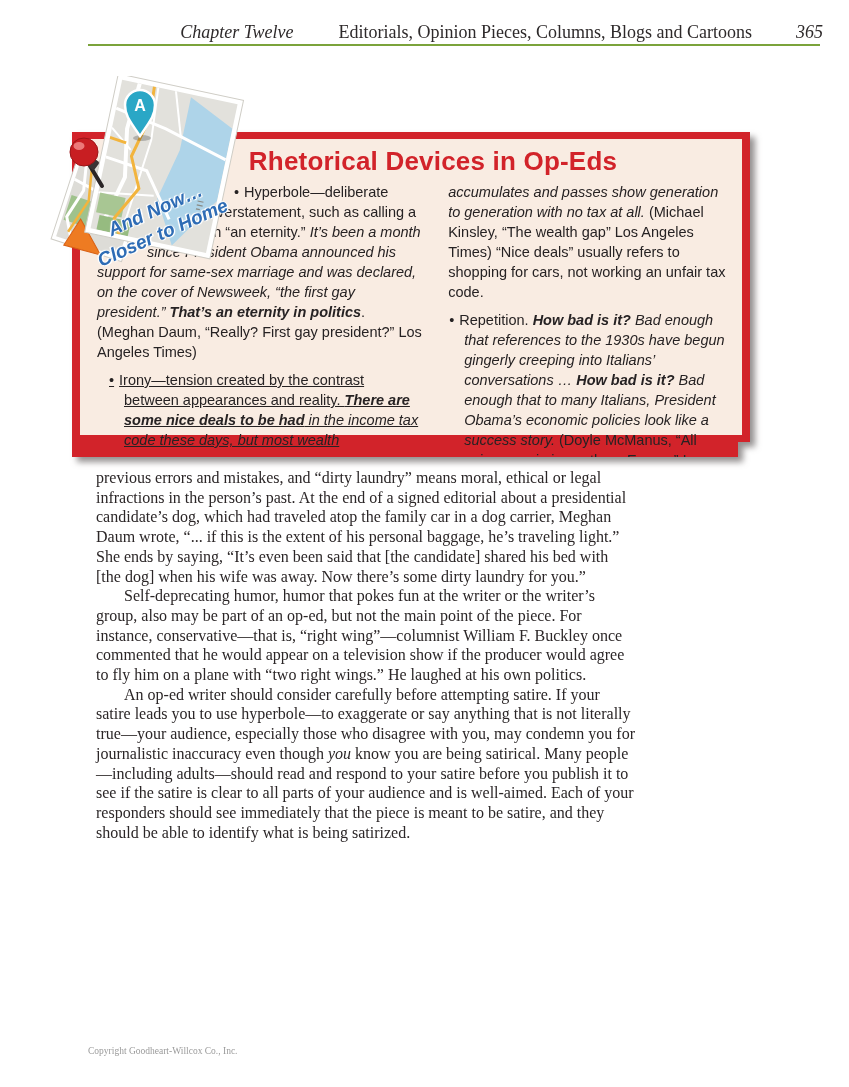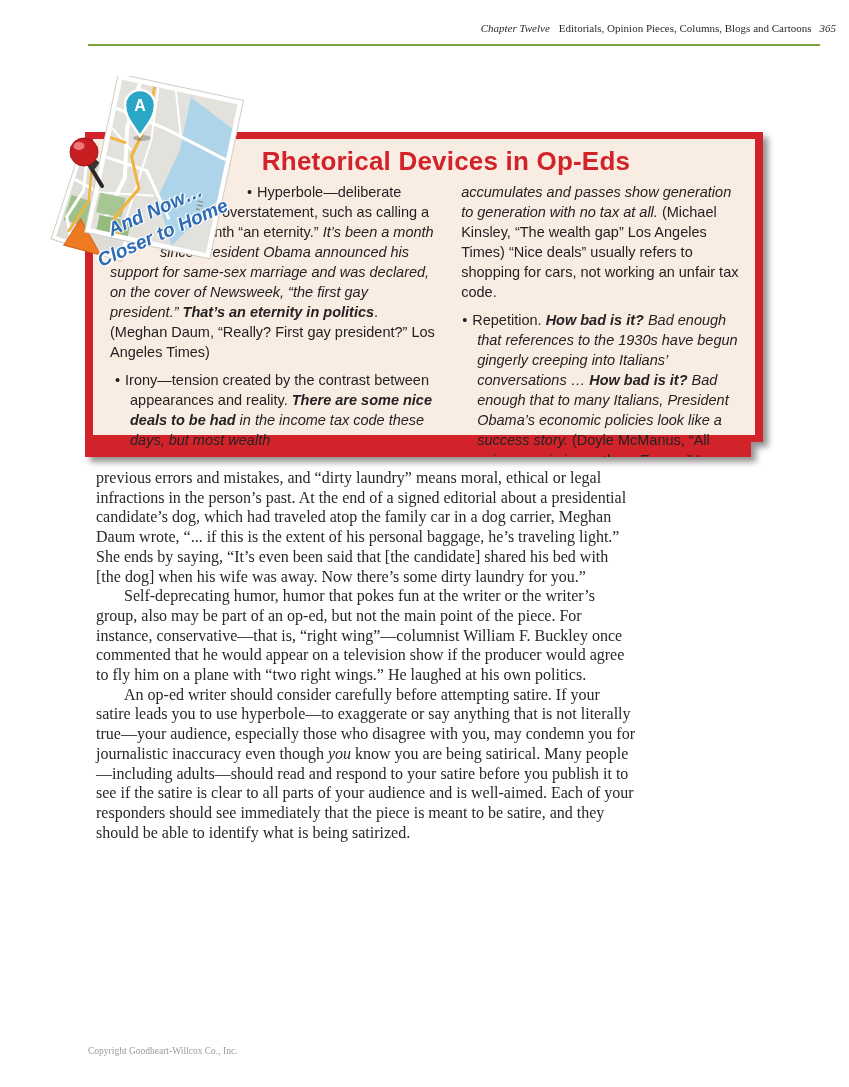--- a/index.html
+++ b/index.html
@@ -1,42 +1,42 @@
 <!DOCTYPE html>
 <html><head>
 <meta charset="utf-8">
 <style>
   html,body{margin:0;padding:0;background:#ffffff;}
   .page{position:relative;width:849px;height:1087px;background:#ffffff;overflow:hidden;
         font-family:"Liberation Serif",serif;color:#2b2627;}
 
   
-  .runhead{position:absolute;left:104px;top:22px;width:732px;display:flex;
-           justify-content:flex-end;align-items:baseline;font-size:11px;color:#2e2a2b;}
+  .runhead{position:absolute;left:91px;top:22px;width:732px;display:flex;
+           justify-content:flex-end;align-items:baseline;font-size:18px;color:#2e2a2b;gap:36px;}
   .runhead .chap{font-style:italic;margin-right:9px;}
   .runhead .pagenum{margin-left:8px;font-style:italic;}
   .headrule{position:absolute;left:88px;top:44px;width:732px;height:2px;background:#7ba33b;}
 
   
-  .boxwrap{position:absolute;left:85px;top:132px;width:678px;height:325px;
+  .boxwrap{position:absolute;left:72px;top:132px;width:678px;height:325px;
            filter:drop-shadow(5px 5px 3px rgba(60,52,52,.55));z-index:1;}
   .redframe{width:100%;height:100%;background:#d2232a;
             clip-path:polygon(0 0,100% 0,100% calc(100% - 15px),calc(100% - 12px) calc(100% - 15px),calc(100% - 12px) 100%,0 100%);}
   .cream{position:absolute;left:8px;top:7px;right:8px;bottom:22px;background:#f9ece2;}
   .boxtitle{margin:0;padding:7px 0 0 44px;text-align:center;
             font-family:"Liberation Sans",sans-serif;font-weight:bold;
             font-size:26px;letter-spacing:.2px;color:#d2232a;}
   .cols{display:flex;margin-top:5px;padding:0 10px 0 17px;
         font-family:"Liberation Sans",sans-serif;font-size:14.5px;line-height:20px;color:#262223;}
   .col-left{width:330px;margin-right:26px;}
   .col-right{width:288px;}
   .stair{float:left;clear:left;height:20px;}
   .s1{width:137px}.s2{width:112px}.s3{width:84px}.s4{width:50px}
   .bullet{margin:0;}
-  .hang{margin-left:5px;padding-left:15px;text-indent:-15px;margin-top:8px;}
+  .hang{margin-left:12px;padding-left:15px;text-indent:-15px;margin-top:8px;text-decoration:underline;}
   .hang-r{margin-left:1px;padding-left:15px;text-indent:-15px;margin-top:8px;}
   .marker{padding-right:5px;}
   .st-i{font-style:italic;}
   .st-bi{font-weight:bold;font-style:italic;}
 
   
   .mapart{position:absolute;left:48px;top:76px;width:200px;height:195px;z-index:2;}
   .tagline{position:absolute;left:86px;top:190px;width:180px;z-index:3;
            transform:rotate(-24deg);
            font-family:"Liberation Sans",sans-serif;font-weight:bold;font-style:italic;

